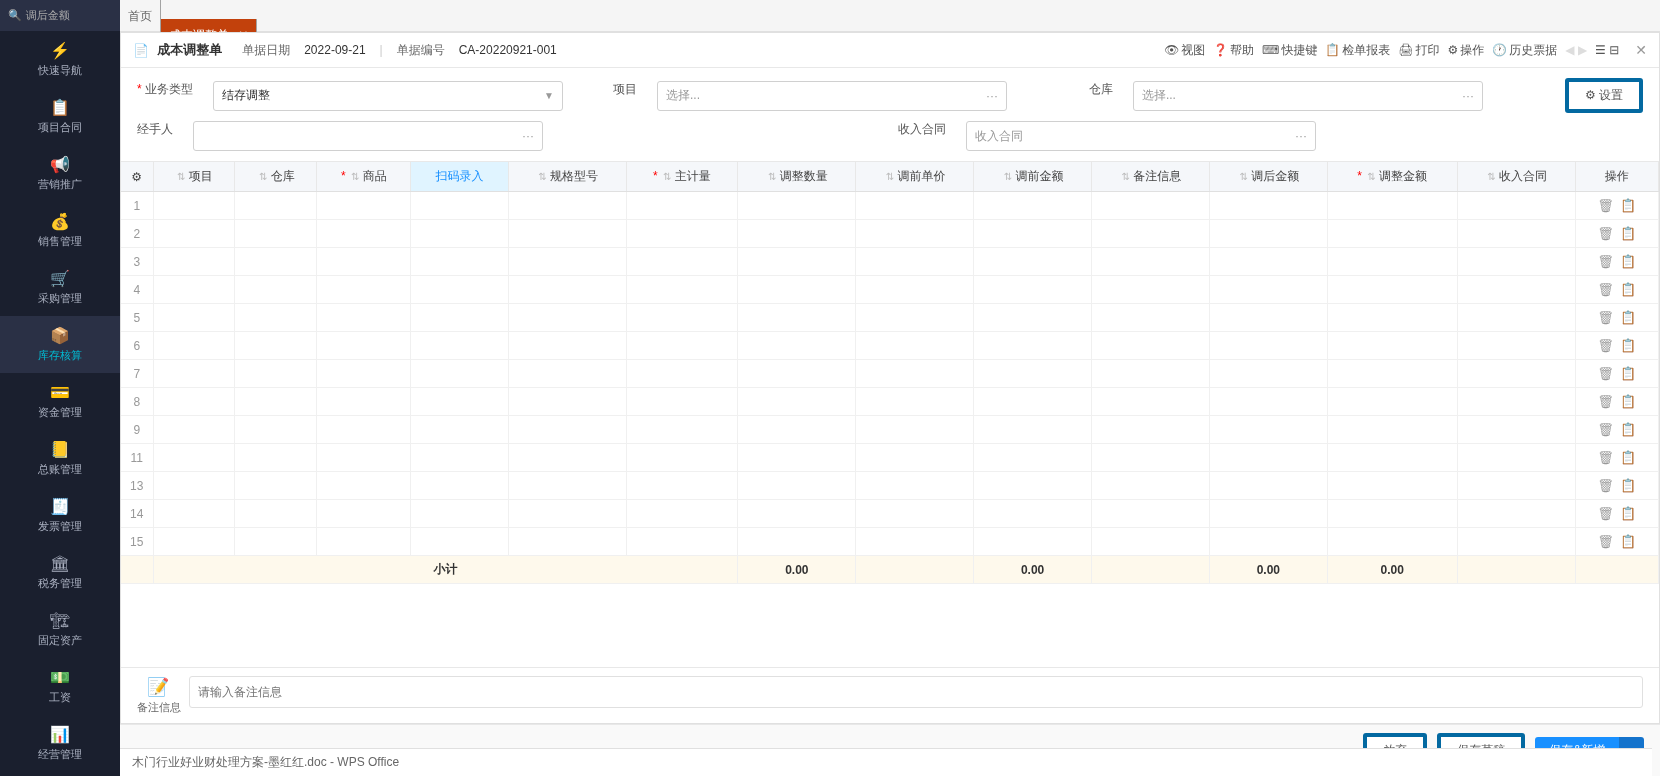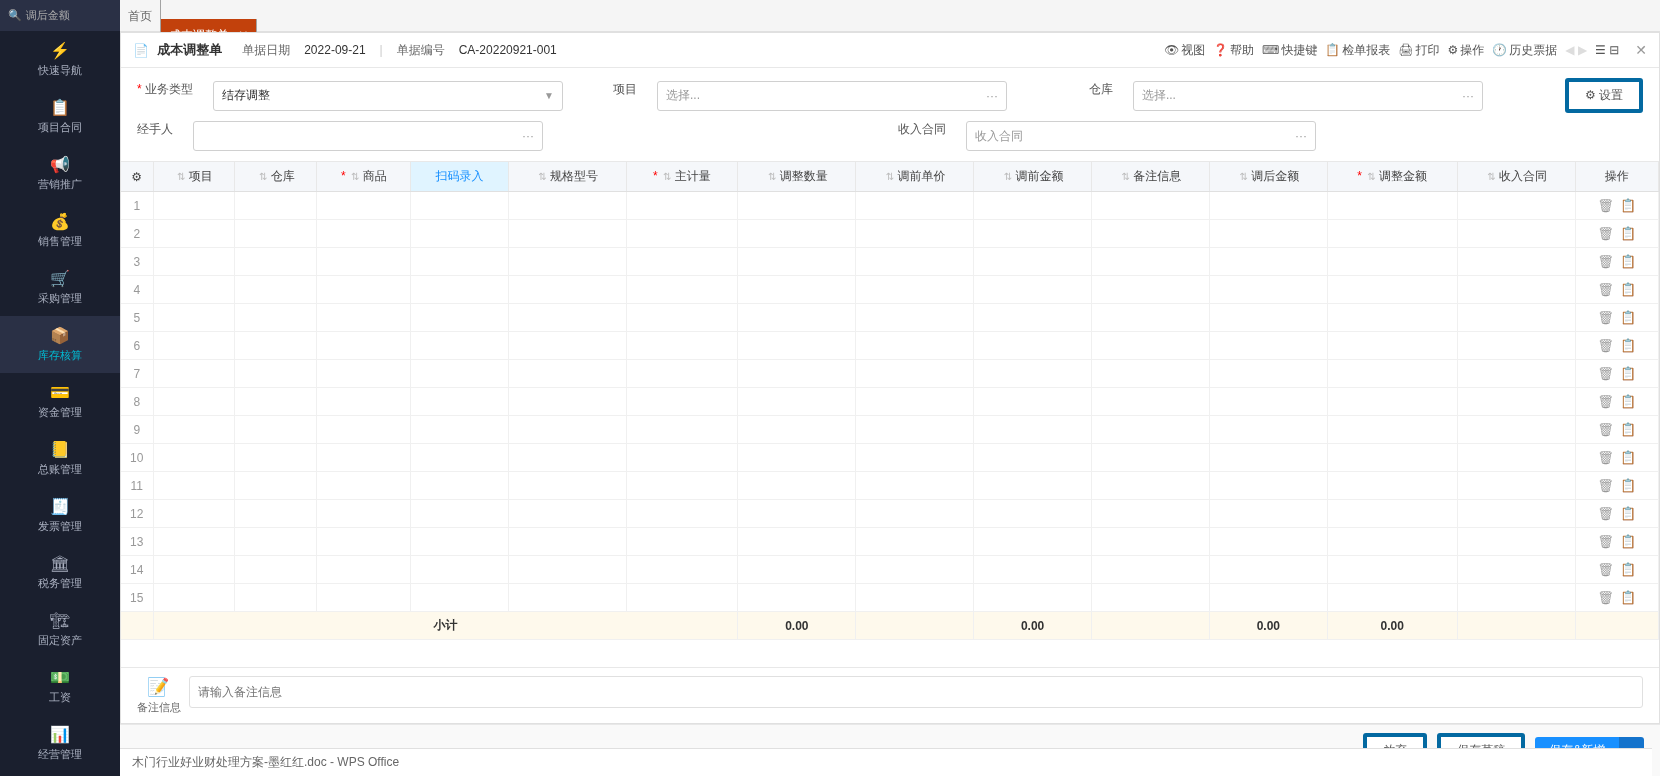--- a/index.html
+++ b/index.html
@@ -686,65 +686,21 @@
       <td></td>
       <td></td>
       <td>
         <div class="row-actions">
           <span class="row-action-btn">🗑</span>
           <span class="row-action-btn">📋</span>
         </div>
       </td>
     </tr>
             <tr>
-      <td class="row-num">10</td>
-      <td></td>
-      <td></td>
-      <td></td>
-      <td></td>
-      <td></td>
-      <td></td>
-      <td></td>
-      <td></td>
-      <td></td>
-      <td></td>
-      <td></td>
-      <td></td>
-      <td></td>
-      <td>
-        <div class="row-actions">
-          <span class="row-action-btn">🗑</span>
-          <span class="row-action-btn">📋</span>
-        </div>
-      </td>
-    </tr>
-            <tr>
       <td class="row-num">11</td>
-      <td></td>
-      <td></td>
-      <td></td>
-      <td></td>
-      <td></td>
-      <td></td>
-      <td></td>
-      <td></td>
-      <td></td>
-      <td></td>
-      <td></td>
-      <td></td>
-      <td></td>
-      <td>
-        <div class="row-actions">
-          <span class="row-action-btn">🗑</span>
-          <span class="row-action-btn">📋</span>
-        </div>
-      </td>
-    </tr>
-            <tr>
-      <td class="row-num">12</td>
       <td></td>
       <td></td>
       <td></td>
       <td></td>
       <td></td>
       <td></td>
       <td></td>
       <td></td>
       <td></td>
       <td></td>

